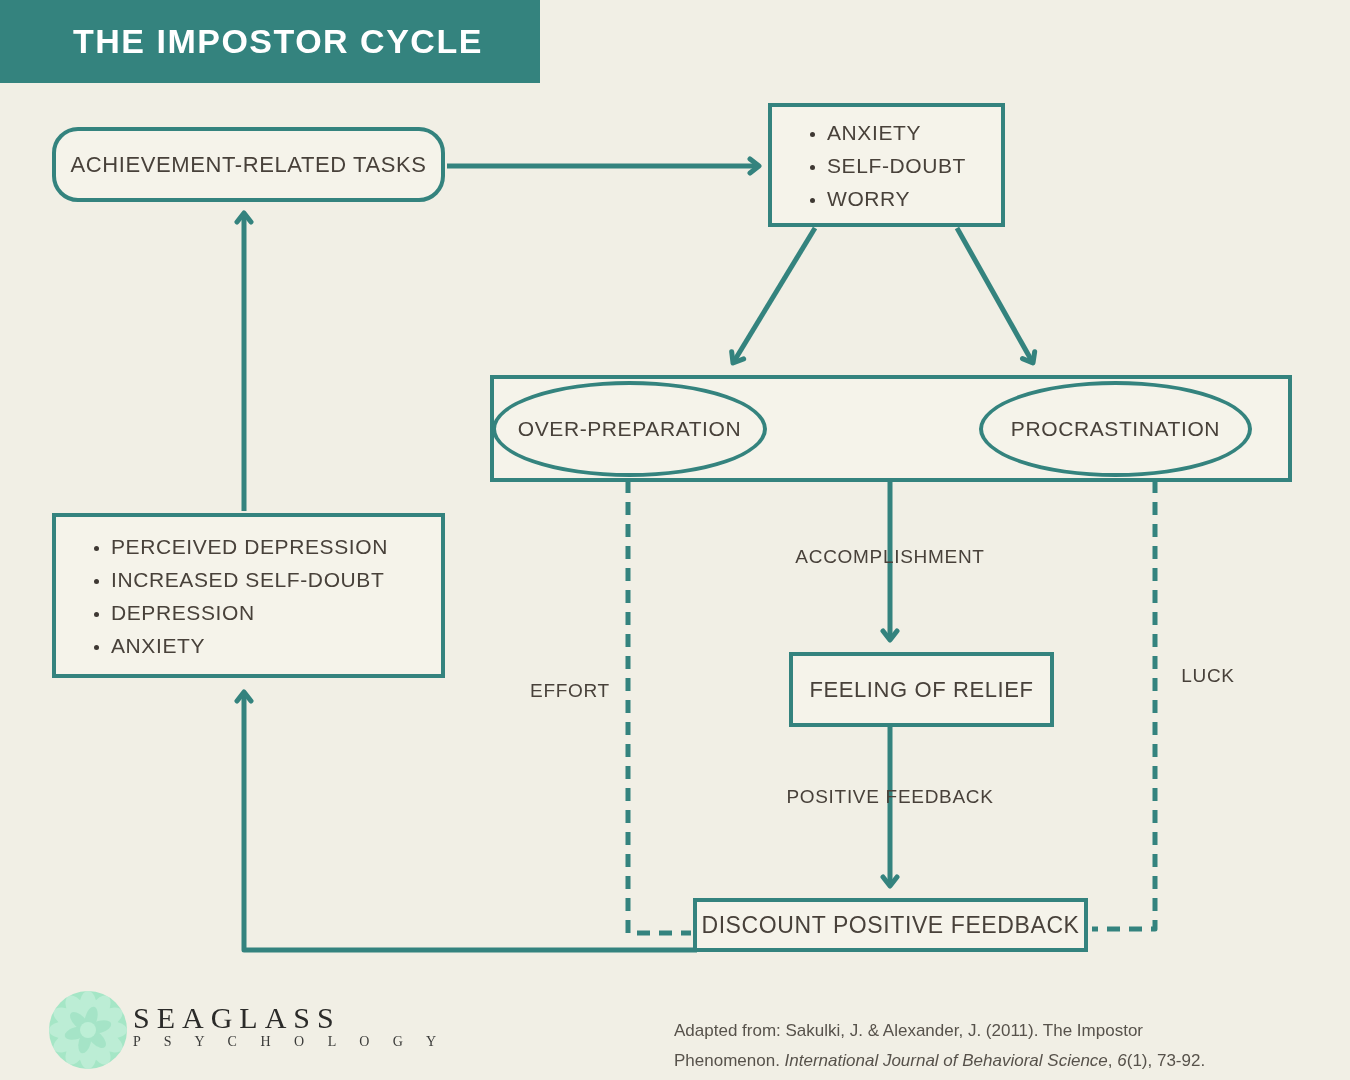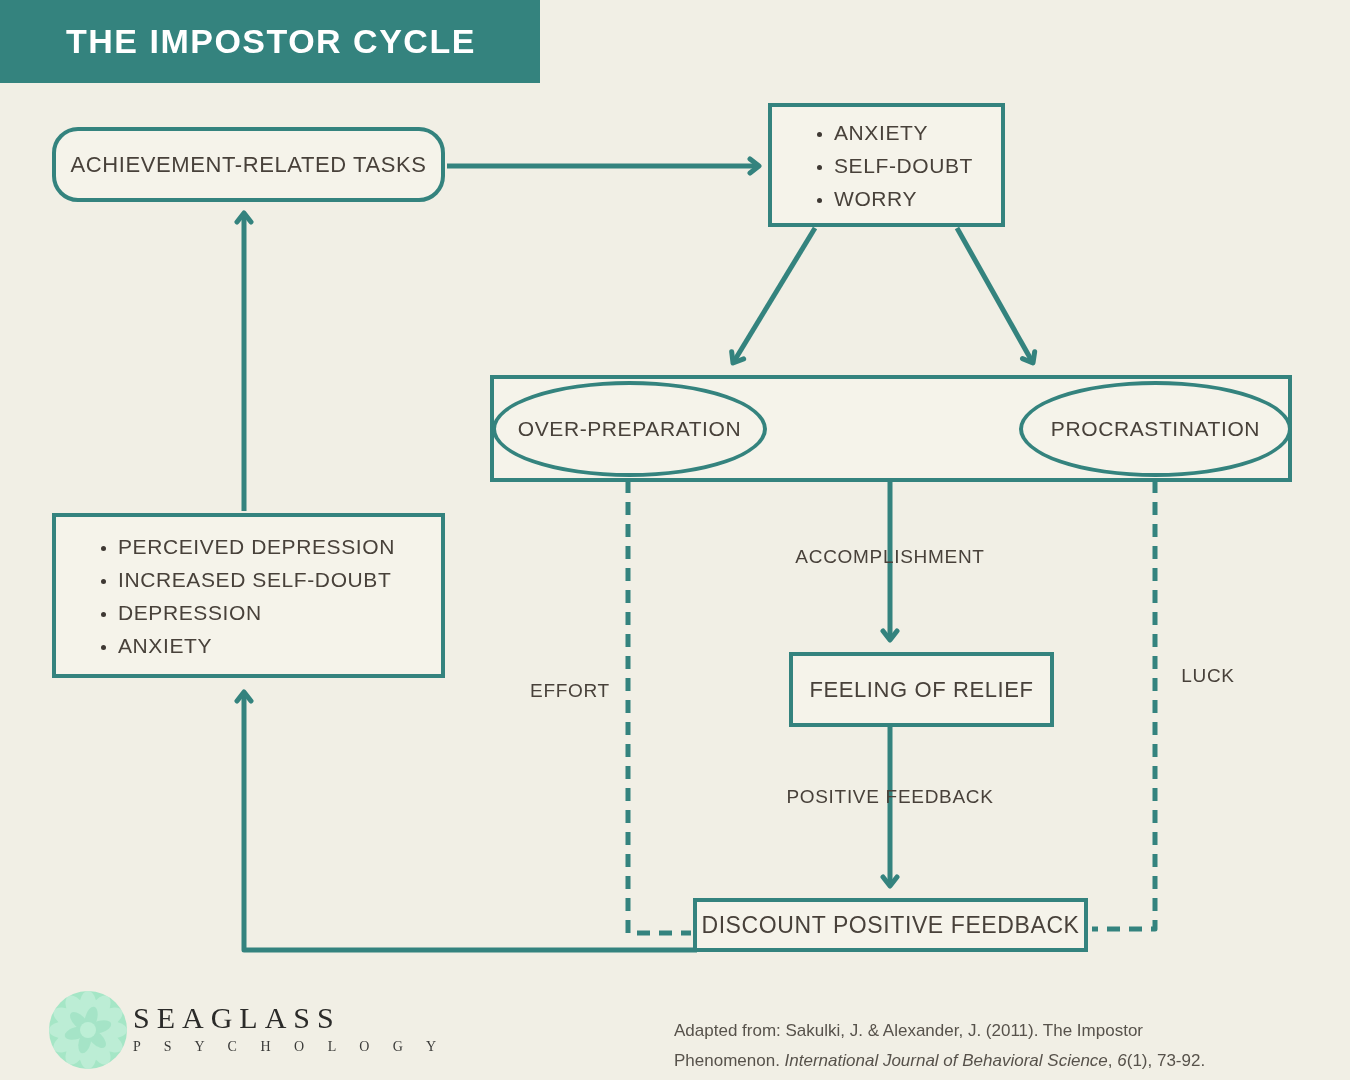--- a/index.html
+++ b/index.html
@@ -9,53 +9,53 @@
     --text:#48413A;
     --citation:#57524B;
   }
   *{box-sizing:border-box;}
   body{margin:0;background:#ddd;font-family:"Liberation Sans","DejaVu Sans",sans-serif;}
   #canvas{position:relative;width:1350px;height:1080px;background:var(--bg);overflow:hidden;}
 
   
   .banner{position:absolute;left:0;top:0;width:540px;height:83px;background:var(--teal);
     display:flex;align-items:center;padding-left:57px;z-index:2;}
-  .banner h1{margin:9px;font-size:34px;font-weight:bold;color:#fff;letter-spacing:1.5px;}
+  .banner h1{margin:16px;font-size:34px;font-weight:bold;color:#fff;letter-spacing:1.5px;}
 
   
   svg.connectors{position:absolute;left:0;top:0;z-index:1;pointer-events:none;}
   .edge{stroke:var(--teal);stroke-width:5;fill:none;stroke-linejoin:round;}
   .edge.dashed{stroke-dasharray:13 9;}
 
   
   .node-box{position:absolute;border:4px solid var(--teal);background:var(--box-fill);
     color:var(--text);z-index:2;}
   .center-label{display:flex;align-items:center;justify-content:center;text-align:center;
     font-size:22px;letter-spacing:.6px;}
   .bullets-box{display:flex;align-items:center;}
-  .bullets-box ul{margin:16px;padding-left:46px;list-style:disc;}
+  .bullets-box ul{margin:9px;padding-left:46px;list-style:disc;}
   .bullets-box li{font-size:21px;line-height:33px;letter-spacing:.6px;color:var(--text);}
   .bullets-box li::marker{color:#3E3833;font-size:17px;}
 
   
   .ellipse{position:absolute;border:4px solid var(--teal);border-radius:50%;
     display:flex;align-items:center;justify-content:center;z-index:3;
     color:var(--text);font-size:21px;letter-spacing:.6px;background:transparent;}
 
   
   .edge-label{position:absolute;transform:translate(-50%,-50%);color:var(--text);
     font-size:19px;letter-spacing:.7px;white-space:nowrap;z-index:3;}
 
   
   .logo{position:absolute;left:48px;top:990px;width:80px;height:80px;z-index:2;}
   .brand{position:absolute;left:133px;top:1002px;z-index:2;color:#2B2B29;}
   .brand .name{font-family:"Liberation Serif","DejaVu Serif",serif;font-size:30px;
     letter-spacing:7px;line-height:32px;}
   .brand .subtitle{font-family:"Liberation Serif","DejaVu Serif",serif;font-size:14px;
-    letter-spacing:10px;margin-top:5px;color:#3A3A38;}
+    letter-spacing:10px;color:#3A3A38;}
   .citation{position:absolute;left:674px;top:1016px;width:620px;z-index:2;
     color:var(--citation);font-size:17px;line-height:30px;}
   .citation .it{font-style:italic;}
 </style>
 </head>
 <body>
 
 <div id="canvas">
 
   <div class="banner">
@@ -98,21 +98,21 @@
       <li>SELF-DOUBT</li>
       <li>WORRY</li>
     </ul>
   </div>
 
   <div class="node-box" style="left:490px;top:375px;width:802px;height:107px;"></div>
 
   <div class="ellipse" style="left:492px;top:381px;width:275px;height:96px;">
     <span>OVER-PREPARATION</span>
   </div>
-  <div class="ellipse" style="left:1019px;top:381px;width:273px;height:96px;align-items:center;">
+  <div class="ellipse" style="left:979px;top:381px;width:273px;height:96px;align-items:center;">
     <span>PROCRASTINATION</span>
   </div>
 
   <div class="node-box bullets-box" style="left:52px;top:513px;width:393px;height:165px;">
     <ul>
       <li>PERCEIVED DEPRESSION</li>
       <li>INCREASED SELF-DOUBT</li>
       <li>DEPRESSION</li>
       <li>ANXIETY</li>
     </ul>

